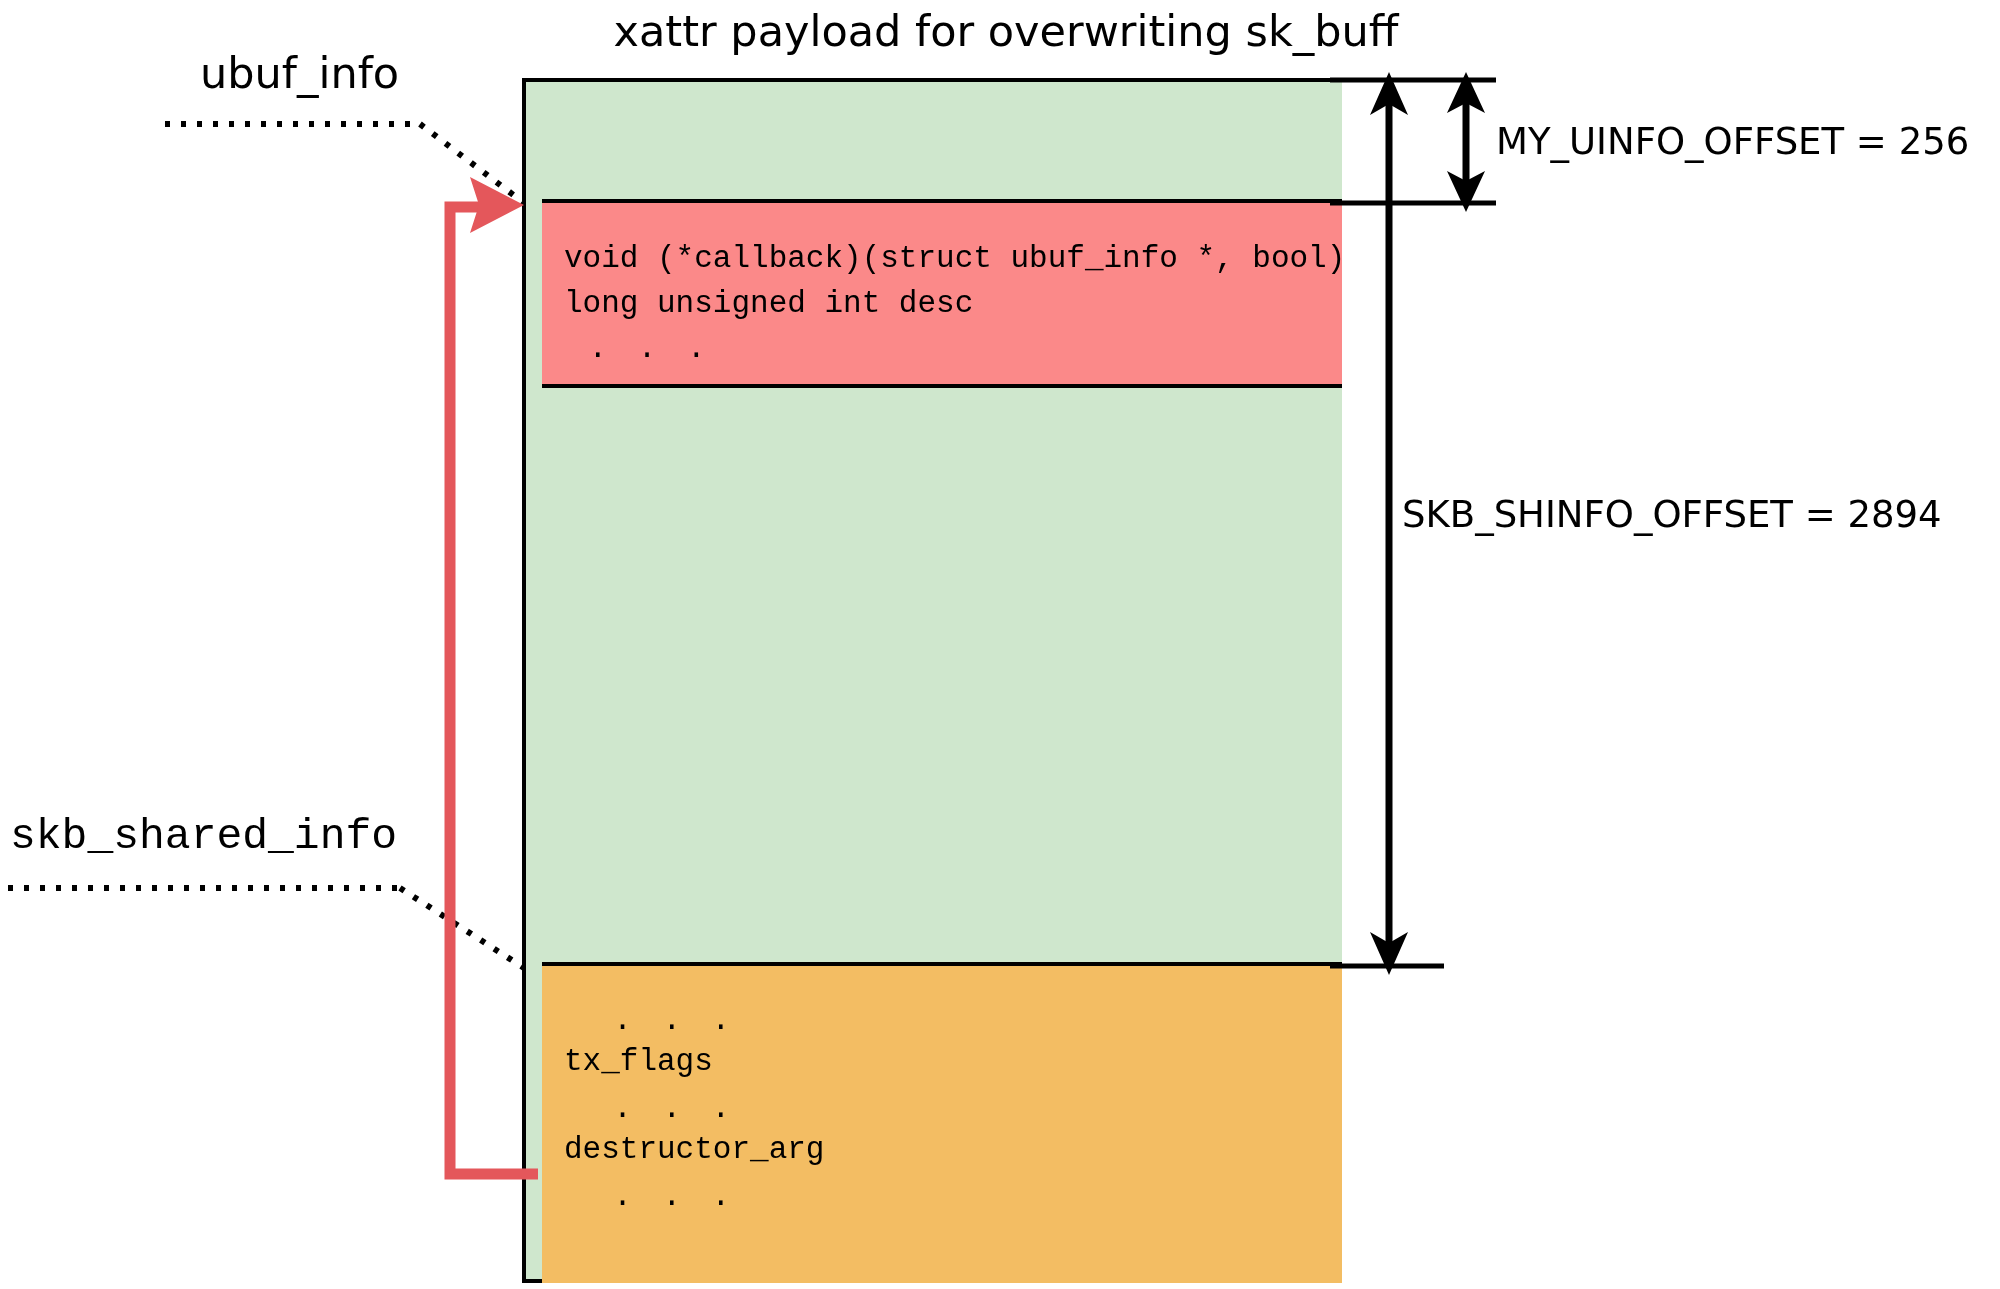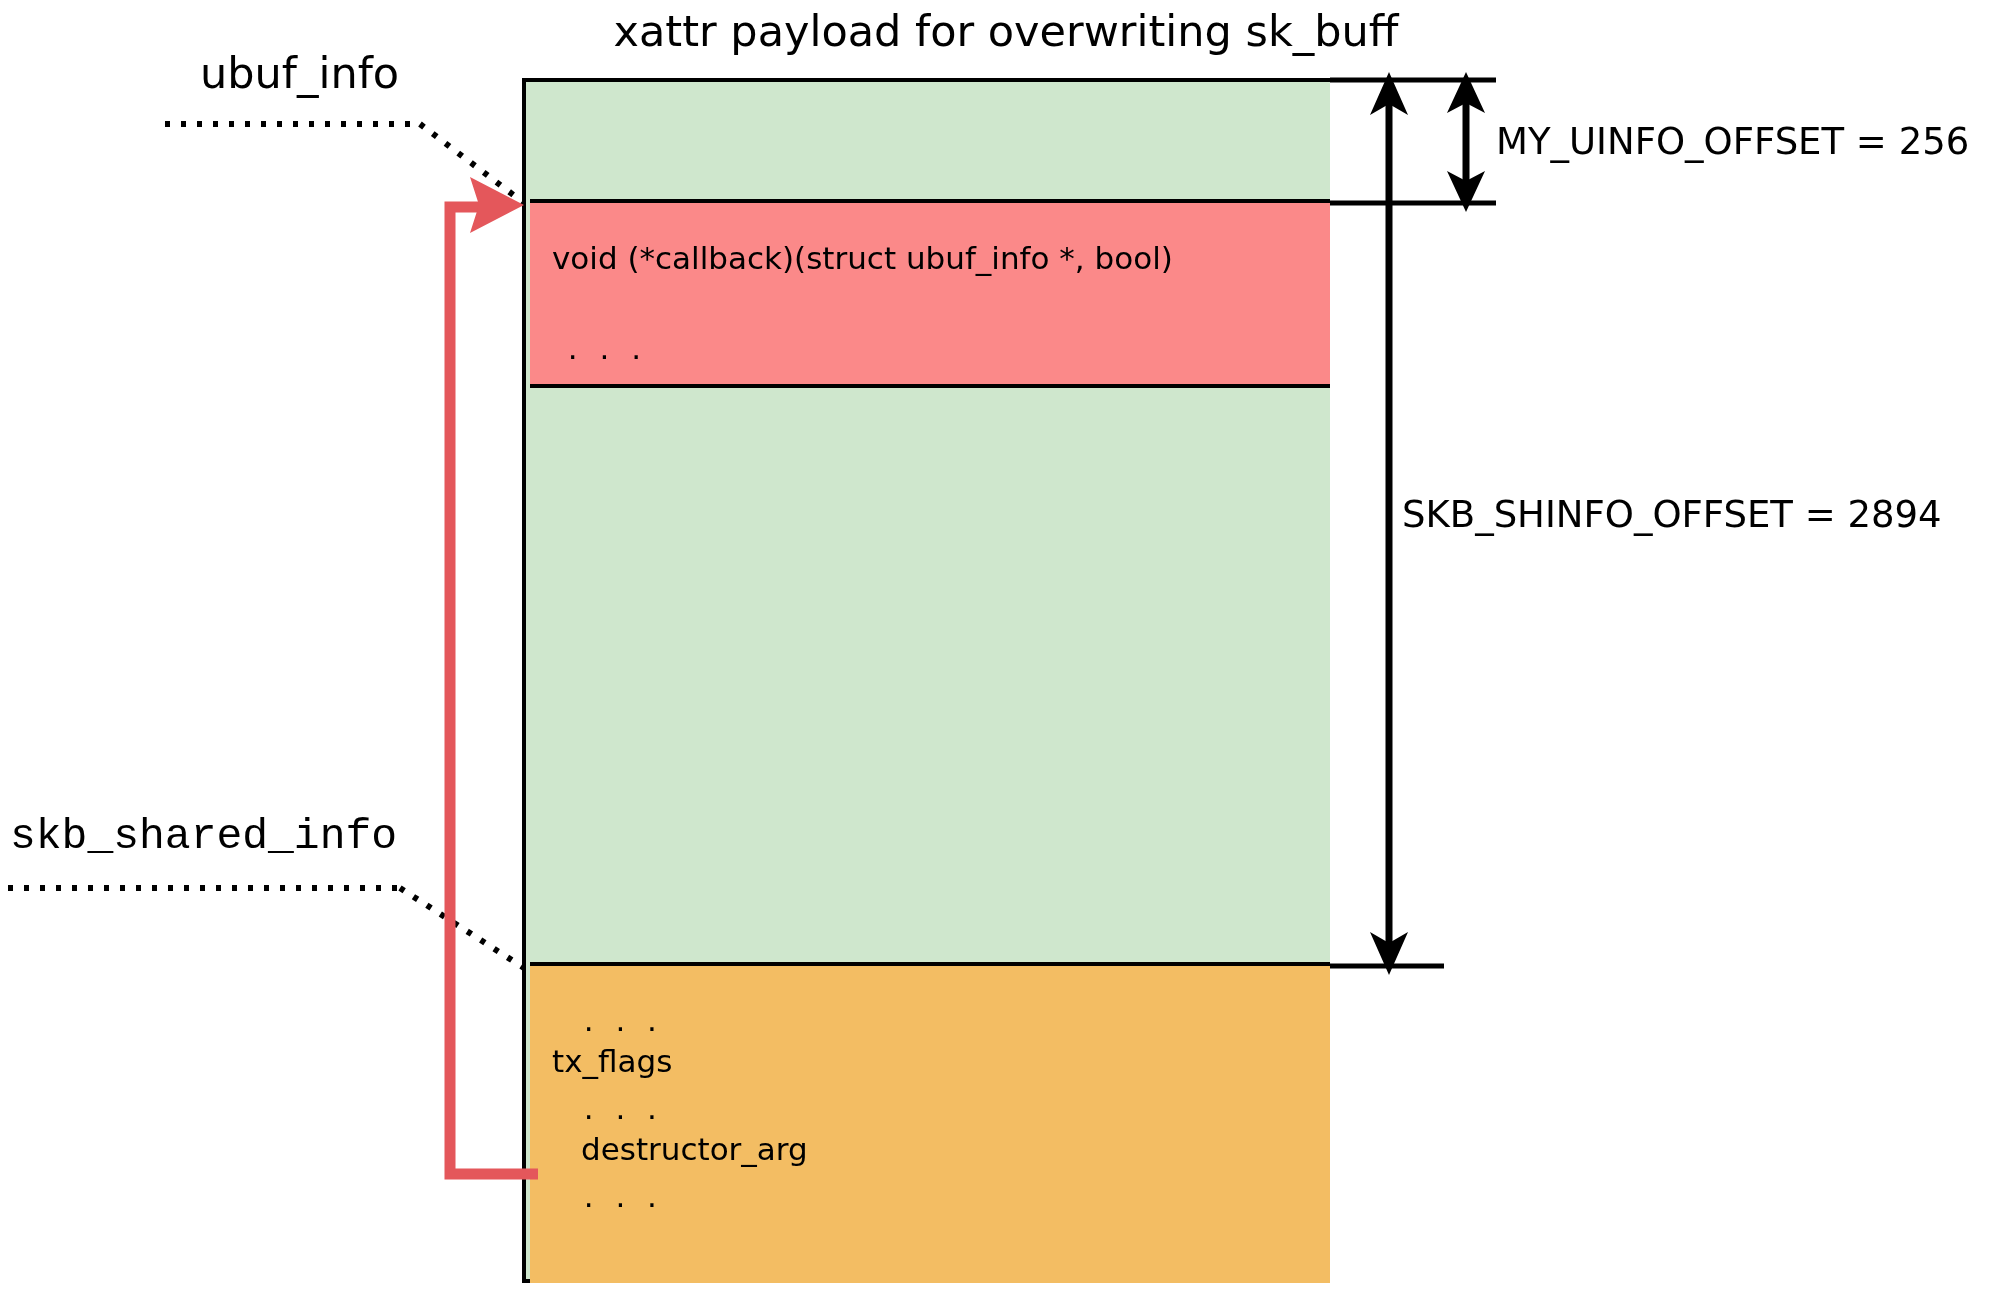--- a/index.html
+++ b/index.html
@@ -27,22 +27,23 @@
   .structbox{
     position:absolute;
     left:522px;top:78px;
     width:808px;height:1205px;
     box-sizing:border-box;
     border:4px solid #000;
     background:#cfe7cd;
   }
   .seg{
     position:absolute;
-    left:4px;width:100%;
+    left:16px;width:100%;
     box-sizing:border-box;
+    font-family:Liberation Mono, monospace;
   }
   .seg-green-top{top:0;height:121px;background:#cfe7cd;border-bottom:4px solid #000;}
   .seg-red{top:121px;height:185px;background:#fb8989;border-bottom:4px solid #000;}
   .seg-green-mid{top:306px;height:578px;background:#cfe7cd;border-bottom:4px solid #000;}
   .seg-orange{top:884px;height:317px;background:#f3bd63;}
 
   .fieldline{
     position:absolute;
     left:22px;
     font-size:31px;
@@ -76,30 +77,31 @@
 <div id="stage">
 
   <div class="title"><span>xattr payload for overwriting sk_buff</span></div>
 
   <div class="structbox">
 
     <div class="seg seg-green-top"></div>
 
     <div class="seg seg-red">
       <div class="fieldline" style="top:40px;">void (*callback)(struct ubuf_info *, bool)</div>
+      <div class="fieldline" style="top:85px;">long unsigned int desc</div>
       <div class="fieldline dots" style="top:130px;"> . . .</div>
     </div>
 
     <div class="seg seg-green-mid"></div>
 
     <div class="seg seg-orange">
       <div class="fieldline dots" style="top:39px;">  . . .</div>
       <div class="fieldline" style="top:80px;">tx_flags</div>
       <div class="fieldline dots" style="top:127px;">  . . .</div>
-      <div class="fieldline" style="top:168px;margin-left:29px;">destructor_arg</div>
+      <div class="fieldline" style="top:168px;">destructor_arg</div>
       <div class="fieldline dots" style="top:215px;">  . . .</div>
     </div>
 
   </div>
 
   <svg class="leader" width="2000" height="1289" viewBox="0 0 2000 1289">
 
     <g>
       <path d="M 165 124 L 420 124" stroke="#000" stroke-width="6" fill="none" stroke-dasharray="5 11" stroke-linecap="butt"></path>
       <path d="M 420 124 L 524 203" stroke="#000" stroke-width="6" fill="none" stroke-dasharray="5 11" stroke-linecap="butt"></path>

